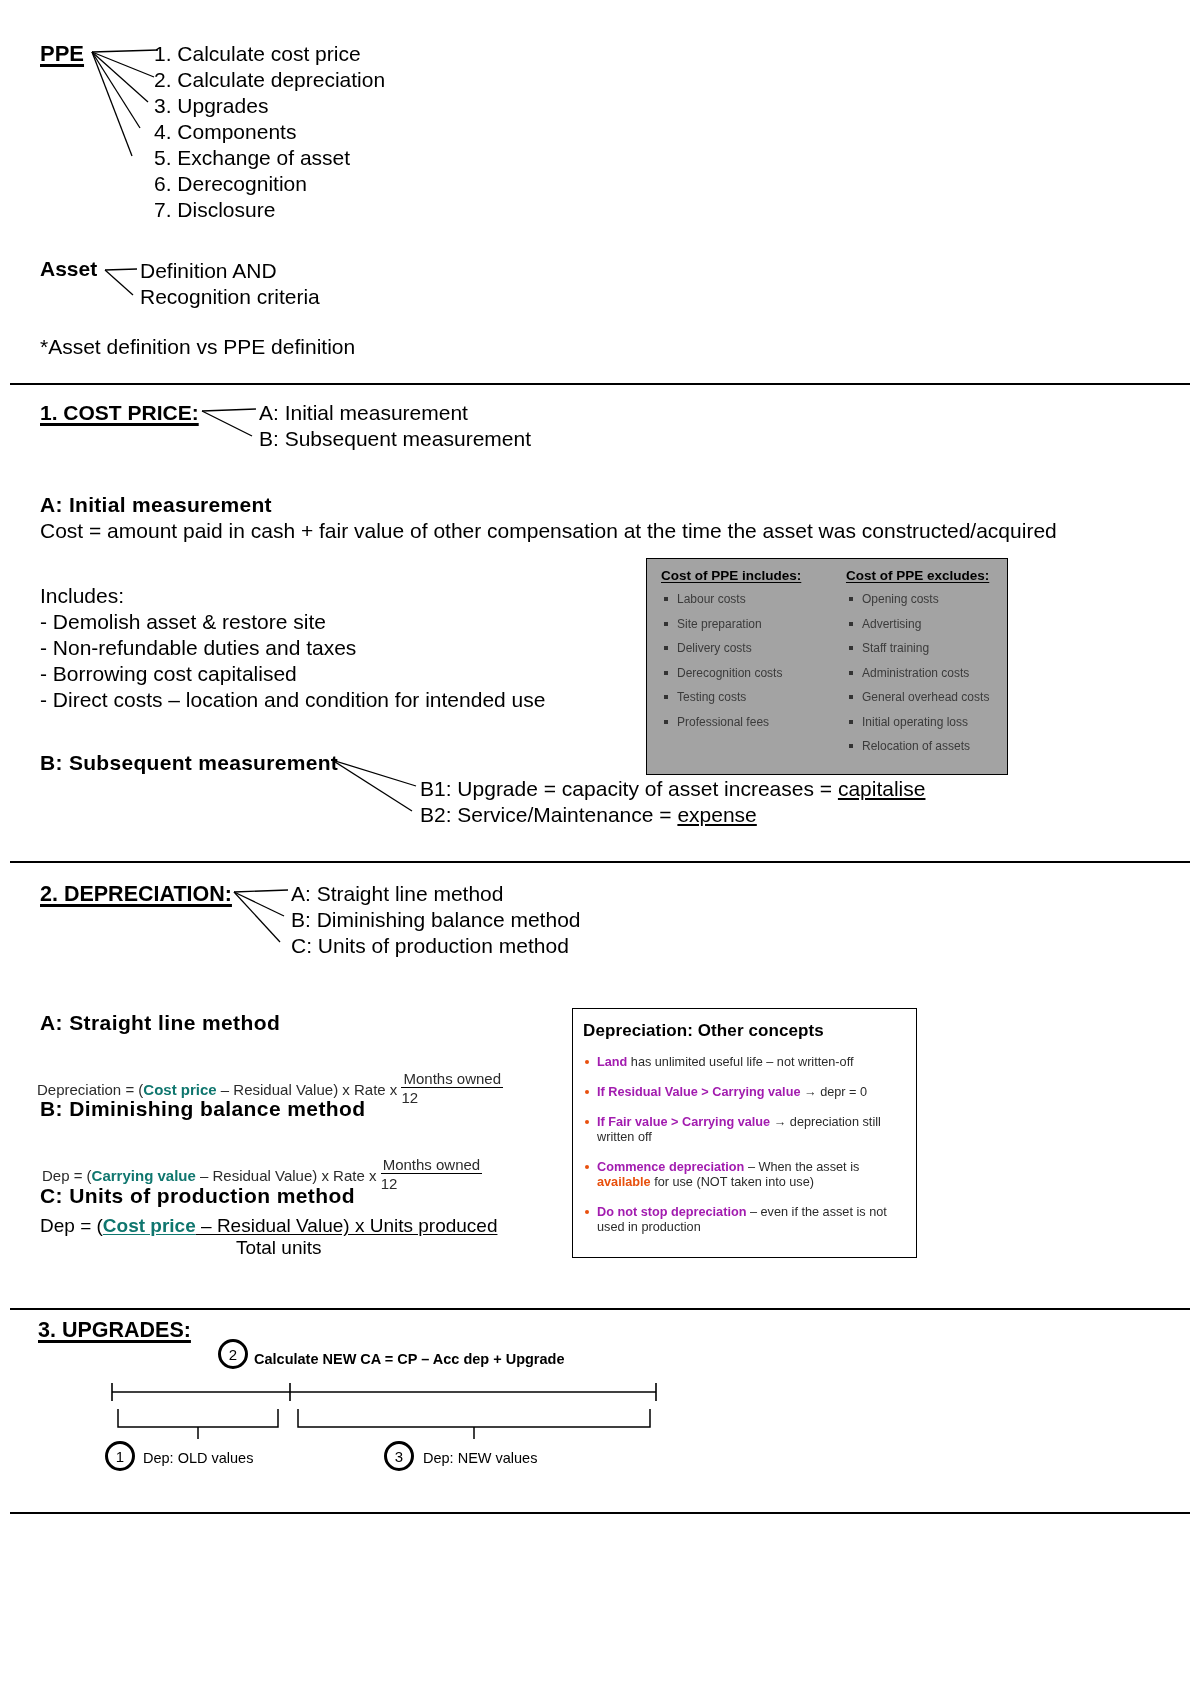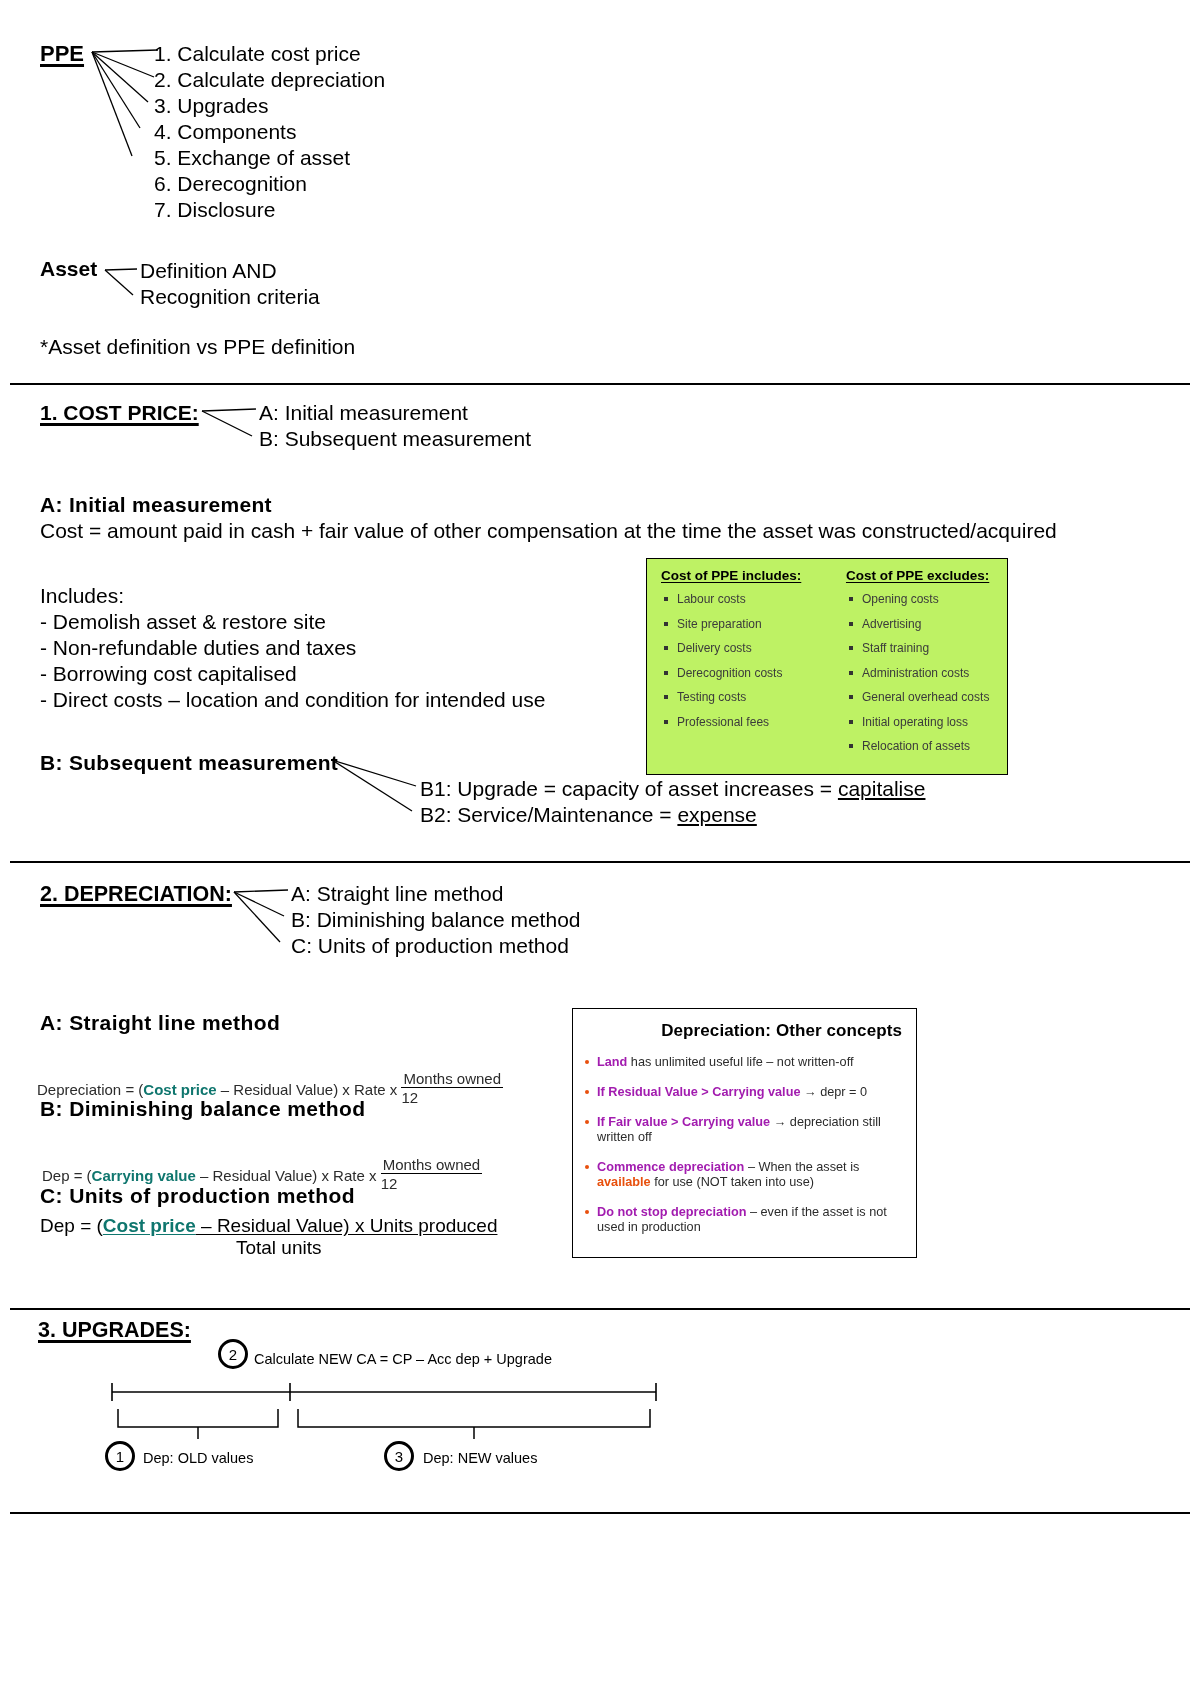--- a/index.html
+++ b/index.html
@@ -37,21 +37,21 @@
   .u { text-decoration: underline; text-underline-offset: 2px; }
 
   
   svg.conn { position: absolute; overflow: visible; }
   svg.conn line, svg.conn path { stroke: #000; fill: none; }
 
   
   .ppe-box {
     position: absolute;
     border: 1.5px solid #000;
-    background: #bef264;
+    background: #a3a3a3;
     display: flex;
     padding: 9px 0 10px 0;
   }
   .ppe-col { padding: 0 10px 0 14px; }
   .ppe-col.left { width: 186px; }
   .ppe-col.right { width: 176px; }
   .ppe-head {
     font-size: 13.5px;
     font-weight: bold;
     text-decoration: underline;
@@ -80,21 +80,21 @@
   
   .dep-box {
     position: absolute;
     border: 1.5px solid #000;
     background: #fff;
     padding: 12px 14px 12px 10px;
   }
   .dep-title {
     font-size: 17px;
     font-weight: bold;
-    text-align: right;
+    text-align: left;
     margin-bottom: 14px;
     letter-spacing: 0.1px;
   }
   .dep-li {
     font-size: 12.7px;
     line-height: 15px;
     margin-bottom: 15px;
     position: relative;
     padding-left: 14px;
     color: #2b2b2b;
@@ -281,21 +281,21 @@
     <div class="dep-li">
       <b>Do not stop depreciation</b><span> – even if the asset is not used in production</span>
     </div>
   </div>
 
   <div class="hr" style="top:1308px;"></div>
 
   <div class="abs h-underline" style="left:38px; top:1318px; font-size:21.5px;">3. UPGRADES:</div>
 
   <div class="circle-num" style="left:218px; top:1339px;">2</div>
-  <div class="tl-label" style="left:254px; top:1351px;">Calculate NEW CA = CP – Acc dep + Upgrade</div>
+  <div class="tl-label" style="left:254px; top:1351px;font-weight:bold;">Calculate NEW CA = CP – Acc dep + Upgrade</div>
 
   <svg class="conn" style="left:100px; top:1375px;" width="580" height="90">
 
     <line x1="12" y1="17" x2="556" y2="17" stroke-width="1.6"></line>
 
     <line x1="12" y1="8" x2="12" y2="26" stroke-width="1.6"></line>
 
     <line x1="190" y1="8" x2="190" y2="26" stroke-width="1.6"></line>
 
     <line x1="556" y1="8" x2="556" y2="26" stroke-width="1.6"></line>

